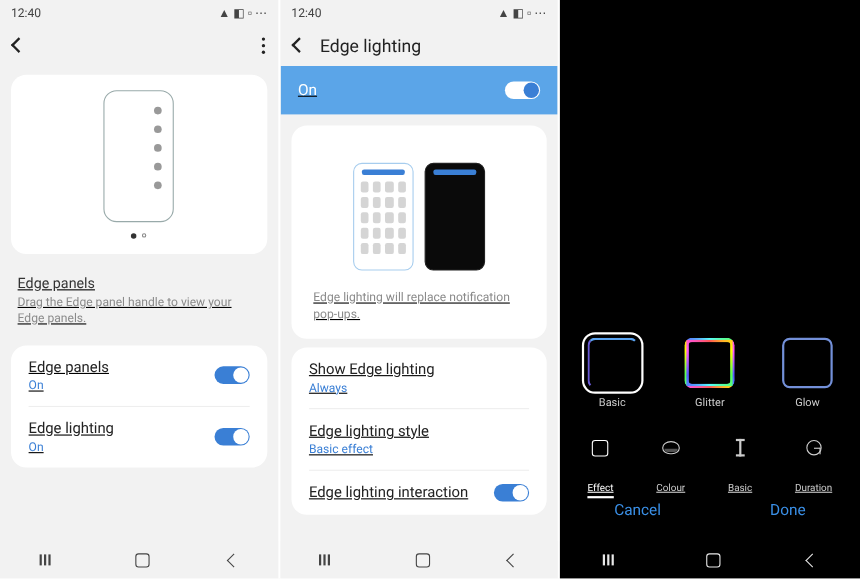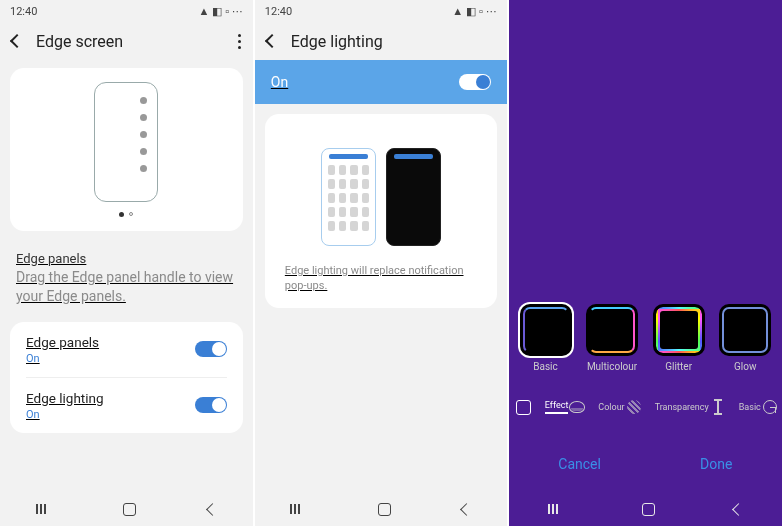--- a/index.html
+++ b/index.html
@@ -1,36 +1,36 @@
 <!DOCTYPE html>
 <html><head>
 <meta charset="utf-8">
 <style>
   * { box-sizing: border-box; margin: 0; padding: 0; font-family: -apple-system, Roboto, Arial, sans-serif; }
   body { background: #fff; width: 782px; height: 526px; overflow: hidden; display: flex; }
   .screen { height: 526px; position: relative; overflow: hidden; }
   .s1 { width: 262px; background: #f2f2f2; border-right: 2px solid #fff; }
   .s2 { width: 261px; background: #f2f2f2; border-right: 2px solid #fff; }
-  .s3 { width: 281px; background: #4c1d95; color: #fff; }
+  .s3 { width: 281px; background: #000000; color: #fff; }
 
   
   .status { height: 22px; display: flex; align-items: center; justify-content: space-between; padding: 0 10px; font-size: 11px; color: #444; }
   .status .right { display: flex; gap: 4px; align-items: center; }
 
   
   .header { height: 38px; display: flex; align-items: center; padding: 0 12px; gap: 14px; }
   .header .title { font-size: 16px; color: #222; }
   .back-arrow { width: 10px; height: 10px; border-left: 2px solid #222; border-bottom: 2px solid #222; transform: rotate(45deg); cursor: pointer; }
   .more { margin-left: auto; display: flex; flex-direction: column; gap: 3px; cursor: pointer; }
   .more i { width: 3px; height: 3px; background: #222; border-radius: 50%; }
 
   
   .card { background: #fff; border-radius: 14px; margin: 8px 10px; padding: 14px 16px; }
   .section-label { padding: 12px 16px 2px; font-size: 13px; color: #333; }
-  .section-desc { padding: 0 16px 8px; font-size: 14px; color: #8a8a8a; line-height: 1.35; }
+  .section-desc { padding: 0 16px 8px; font-size: 11px; color: #8a8a8a; line-height: 1.35; }
   .row { display: flex; align-items: center; justify-content: space-between; padding: 12px 0; }
   .row + .row { border-top: 1px solid #eee; }
   .row .lbl { font-size: 13.5px; color: #222; }
   .row .sub { font-size: 11px; color: #3a7fd5; margin-top: 2px; }
 
   
   .toggle { width: 32px; height: 16px; background: #3a7fd5; border-radius: 10px; position: relative; cursor: pointer; }
   .toggle::after { content:""; position:absolute; right:1px; top:1px; width:14px; height:14px; background:#fff; border-radius:50%; }
 
   
@@ -74,21 +74,21 @@
   .effect-thumb { width: 52px; height: 52px; border-radius: 10px; background:#000; position:relative; margin: 0 auto 5px; cursor:pointer; }
   .effect-thumb.selected { box-shadow: 0 0 0 2px #fff; }
   .effect-thumb .edge { position:absolute; inset:3px; border-radius:7px; }
   .edge.basic { border-top:2px solid #5aa3f0; border-left:2px solid #6a5ad6; border-right:2px solid transparent; border-bottom:2px solid transparent; }
   .edge.multi { border-top:2px solid #4cf; border-right:2px solid #f5c; border-left:2px solid transparent; border-bottom:2px solid #fa4; }
   .edge.glow { border:2px solid #88aaff; opacity:0.85; filter: blur(0.6px); }
   .edge.glitter { border:2px solid transparent; background: conic-gradient(#f55,#ff0,#5f5,#5ff,#55f,#f5f,#f55); -webkit-mask: linear-gradient(#fff 0 0) content-box, linear-gradient(#fff 0 0); -webkit-mask-composite: xor; mask-composite: exclude; padding:2px; border-radius:7px; }
   .effect-label { font-size: 10px; color:#ccc; }
 
   .controls-strip { position:absolute; left:0; right:0; top: 394px; display:flex; justify-content:space-around; padding: 4px 6px; }
-  .control-item { text-align:center; color:#ccc; font-size:9px; cursor:pointer; display:flex; flex-direction:row; align-items:center; gap:12px; }
+  .control-item { text-align:center; color:#ccc; font-size:9px; cursor:pointer; display:flex; flex-direction:column; align-items:center; gap:23px;text-decoration:underline; }
   .control-item.active { color:#fff; }
   .control-item.active .ci-label { border-bottom:2px solid #fff; padding-bottom:2px; }
   .ci-icon { width:18px; height:18px; display:flex; align-items:center; justify-content:center; }
   .ci-effect { border:1.5px solid currentColor; border-radius:3px; width:15px; height:15px; }
   .ci-colour { width:16px; height:12px; border-radius: 50% 50% 45% 45%; border:1.5px solid currentColor; position:relative; }
   .ci-colour::after { content:""; position:absolute; bottom:1px; left:1px; right:1px; height:3px; background: currentColor; opacity:0.4; border-radius:0 0 6px 6px; }
   .ci-trans { width:14px; height:14px; border-radius:50%; background: repeating-linear-gradient(45deg, currentColor 0 2px, transparent 2px 4px); opacity:0.6; }
   .ci-width { width:2px; height:16px; background: currentColor; position:relative; }
   .ci-width::before, .ci-width::after { content:""; position:absolute; left:-3px; width:8px; height:2px; background:currentColor; }
   .ci-width::before { top:0; } .ci-width::after { bottom:0; }
@@ -104,21 +104,20 @@
 </head>
 <body>
 
 <div class="screen s1">
   <div class="status">
     <span>12:40</span>
     <span class="right">▲ ◧ ▫ ⋯</span>
   </div>
   <div class="header">
     <div class="back-arrow"></div>
-    <div class="title">Edge screen</div>
     <div class="more">
         <i></i>
         <i></i>
         <i></i>
       </div>
   </div>
   <div class="content">
     <div class="card preview">
       <div class="phone-outline">
         <div class="dots">
@@ -200,20 +199,40 @@
               <i></i>
               <i></i>
               <i></i>
               <i></i>
               <i></i>
             </div>
         </div>
         <div class="tp dark"></div>
       </div>
       <div class="preview-desc">Edge lighting will replace notification pop-ups.</div>
+    </div>
+    <div class="card" style="padding:0 16px">
+      <div class="row">
+        <div>
+          <div class="lbl">Show Edge lighting</div>
+          <div class="sub">Always</div>
+        </div>
+      </div>
+      <div class="row">
+        <div>
+          <div class="lbl">Edge lighting style</div>
+          <div class="sub">Basic effect</div>
+        </div>
+      </div>
+      <div class="row">
+        <div>
+          <div class="lbl">Edge lighting interaction</div>
+        </div>
+        <div class="toggle"></div>
+      </div>
     </div>
   </div>
   <div class="navbar">
     <div class="nav-recent">
         <i></i>
         <i></i>
         <i></i>
       </div>
     <div class="nav-home"></div>
     <div class="nav-back"></div>
@@ -223,26 +242,20 @@
 <div class="screen s3">
   <div class="effects-strip">
     <div class="effect-item">
       <div class="effect-thumb selected">
           <div class="edge basic"></div>
         </div>
       <div class="effect-label">Basic</div>
     </div>
     <div class="effect-item">
       <div class="effect-thumb">
-          <div class="edge multi"></div>
-        </div>
-      <div class="effect-label">Multicolour</div>
-    </div>
-    <div class="effect-item">
-      <div class="effect-thumb">
           <div class="edge glitter"></div>
         </div>
       <div class="effect-label">Glitter</div>
     </div>
     <div class="effect-item">
       <div class="effect-thumb">
           <div class="edge glow"></div>
         </div>
       <div class="effect-label">Glow</div>
     </div>
@@ -256,26 +269,20 @@
       <div class="ci-label">Effect</div>
     </div>
     <div class="control-item">
       <div class="ci-icon">
           <div class="ci-colour"></div>
         </div>
       <div class="ci-label">Colour</div>
     </div>
     <div class="control-item">
       <div class="ci-icon">
-          <div class="ci-trans"></div>
-        </div>
-      <div class="ci-label">Transparency</div>
-    </div>
-    <div class="control-item">
-      <div class="ci-icon">
           <div class="ci-width"></div>
         </div>
       <div class="ci-label">Basic</div>
     </div>
     <div class="control-item">
       <div class="ci-icon">
           <div class="ci-dur"></div>
         </div>
       <div class="ci-label">Duration</div>
     </div>

